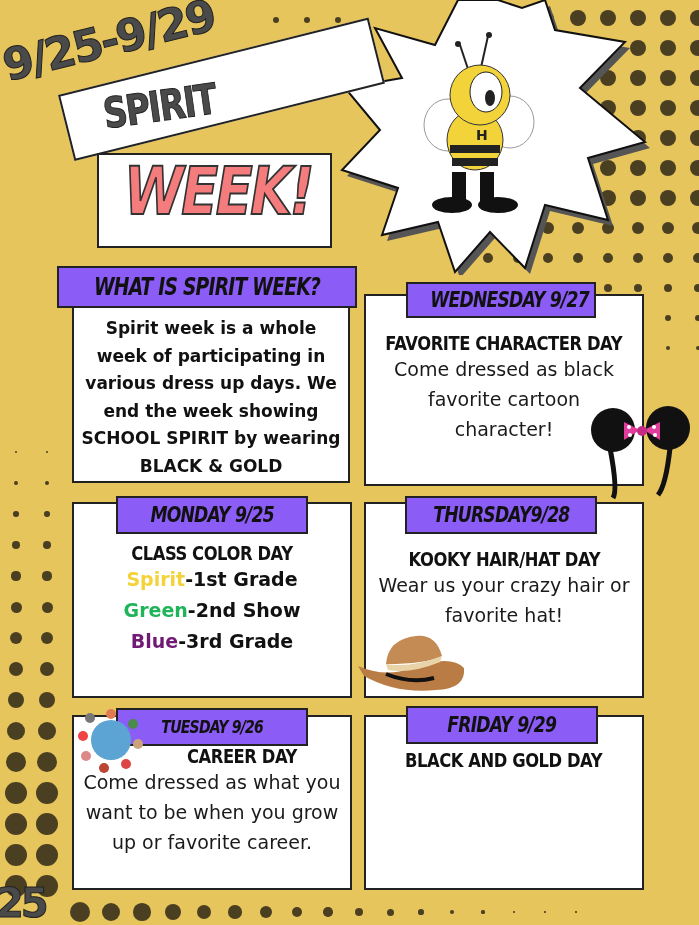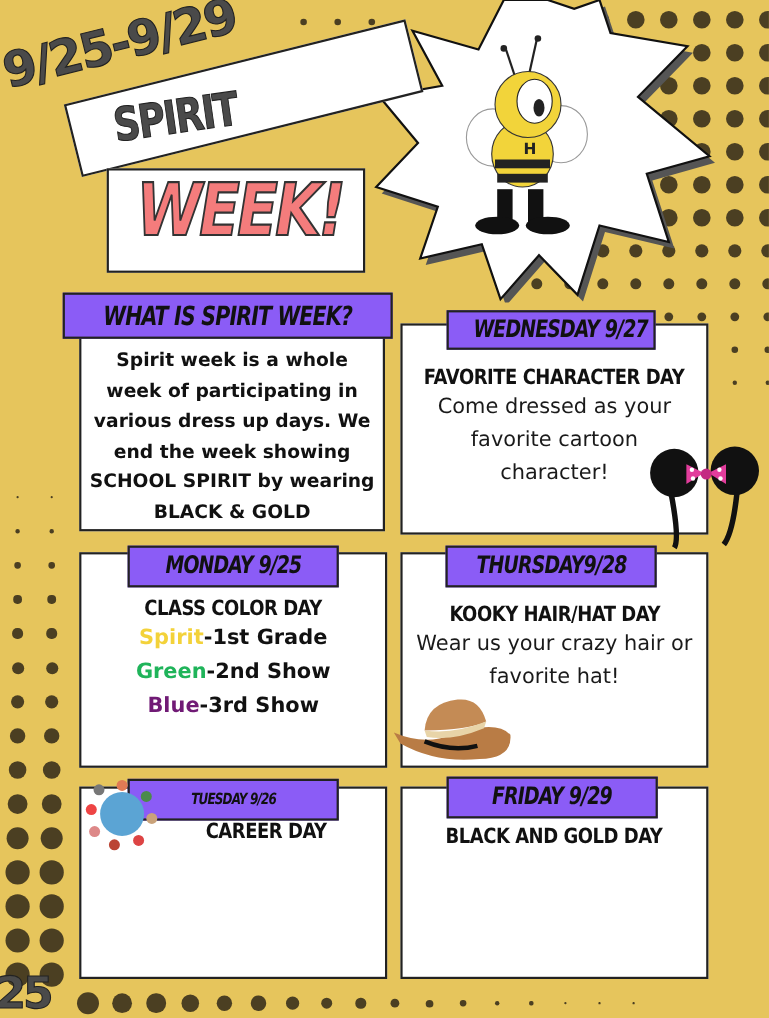--- a/index.html
+++ b/index.html
@@ -277,21 +277,21 @@
 
 <div class="card" style="left:72px; top:305px; width:278px; height:178px; padding-top:8px;">
   <div class="info-body" style="padding:0 6px;">Spirit week is a whole week of participating in various dress up days.  We end the week showing SCHOOL SPIRIT by wearing BLACK &amp; GOLD</div>
 </div>
 <div class="tag" style="left:57px; top:266px; width:300px; height:42px; font-size:24px; line-height:38px;">
   <span>WHAT IS SPIRIT WEEK?</span>
 </div>
 
 <div class="card" style="left:364px; top:294px; width:280px; height:192px; padding-top:36px;">
   <div class="card-title">FAVORITE CHARACTER DAY</div>
-  <div class="card-body" style="padding:0 24px; margin-top:0;">Come dressed as your favorite cartoon character!</div>
+  <div class="card-body" style="padding:0 24px; margin-top:0;">Come dressed as black favorite cartoon character!</div>
 </div>
 <div class="tag" style="left:406px; top:282px; width:190px; height:36px; font-size:22px; line-height:32px;">
   <span>WEDNESDAY 9/27</span>
 </div>
 <svg class="abs" style="left:588px; top:400px;" width="106" height="100" viewBox="0 0 106 100">
   <circle cx="25" cy="30" r="22" fill="#111"></circle>
   <circle cx="80" cy="28" r="22" fill="#111"></circle>
   <path d="M22 48 Q30 90 25 98" stroke="#111" stroke-width="5" fill="none"></path>
   <path d="M82 48 Q78 85 70 95" stroke="#111" stroke-width="5" fill="none"></path>
   <polygon points="36,22 52,30 36,40" fill="#e23d9c"></polygon>
@@ -301,21 +301,21 @@
     <circle cx="42" cy="35" r="2" fill="#fff"></circle>
   <circle cx="66" cy="27" r="2" fill="#fff"></circle>
     <circle cx="67" cy="35" r="2" fill="#fff"></circle>
 </svg>
 
 <div class="card" style="left:72px; top:502px; width:280px; height:196px; padding-top:38px;">
   <div class="card-title">CLASS COLOR DAY</div>
   <div>
     <div class="grade-line"><span style="color:#f3d23a">Spirit</span><span>-1st Grade</span></div>
     <div class="grade-line"><span style="color:#1fb45a">Green</span><span>-2nd Show</span></div>
-    <div class="grade-line"><span style="color:#701a75">Blue</span><span>-3rd Show</span></div>
+    <div class="grade-line"><span style="color:#701a75">Blue</span><span>-3rd Grade</span></div>
   </div>
 </div>
 <div class="tag" style="left:116px; top:496px; width:192px; height:38px; font-size:22px; line-height:34px;">
   <span>MONDAY 9/25</span>
 </div>
 
 <div class="card" style="left:364px; top:502px; width:280px; height:196px; padding-top:44px;">
   <div class="card-title">KOOKY HAIR/HAT DAY</div>
   <div class="card-body" style="padding:0 10px;">Wear us your crazy hair or favorite hat!</div>
 </div>
@@ -324,22 +324,23 @@
 </div>
 <svg class="abs" style="left:356px; top:634px;" width="112" height="60" viewBox="0 0 112 60">
   <path d="M2 32 Q30 44 55 34 Q95 20 108 34 Q110 55 80 56 Q40 60 8 42 Z" fill="#b97c45"></path>
   <path d="M30 30 Q32 5 60 2 Q80 0 86 22 Q70 30 30 30 Z" fill="#c48b55"></path>
   <path d="M30 30 Q55 34 86 22 L84 28 Q55 40 32 36 Z" fill="#e8d4a8"></path>
   <path d="M30 40 Q55 50 78 44" stroke="#111" stroke-width="4" fill="none"></path>
 </svg>
 
 <div class="card" style="left:72px; top:715px; width:280px; height:175px; padding-top:28px;">
   <div class="card-title" style="margin-left:60px;">CAREER DAY</div>
-</div>
-<div class="tag" style="left:116px; top:708px; width:192px; height:38px; font-size:14px; line-height:34px;">
+  <div class="card-body" style="padding:0 2px;">Come dressed as what you want to be when you grow up or favorite career.</div>
+</div>
+<div class="tag" style="left:116px; top:708px; width:192px; height:38px; font-size:18px; line-height:34px;">
   <span>TUESDAY 9/26</span>
 </div>
 <svg class="abs" style="left:76px; top:704px;" width="70" height="70" viewBox="0 0 70 70">
   <circle cx="35" cy="36" r="20" fill="#5ba4d4"></circle>
   <circle cx="35" cy="10" r="5" fill="#e07a55"></circle>
   <circle cx="57" cy="20" r="5" fill="#4b8a4b"></circle>
   <circle cx="62" cy="40" r="5" fill="#c9a27a"></circle>
   <circle cx="50" cy="60" r="5" fill="#d44"></circle>
   <circle cx="28" cy="64" r="5" fill="#b43"></circle>
   <circle cx="10" cy="52" r="5" fill="#d88"></circle>

